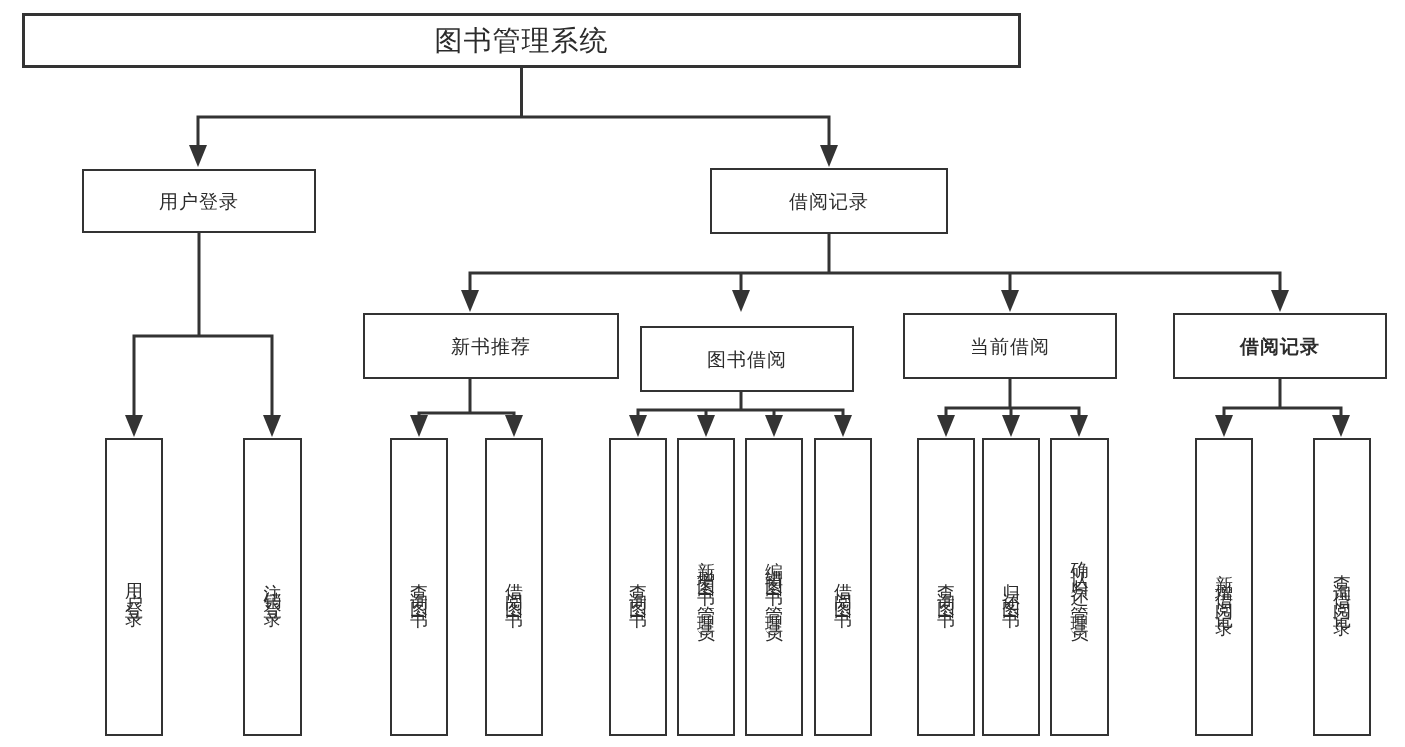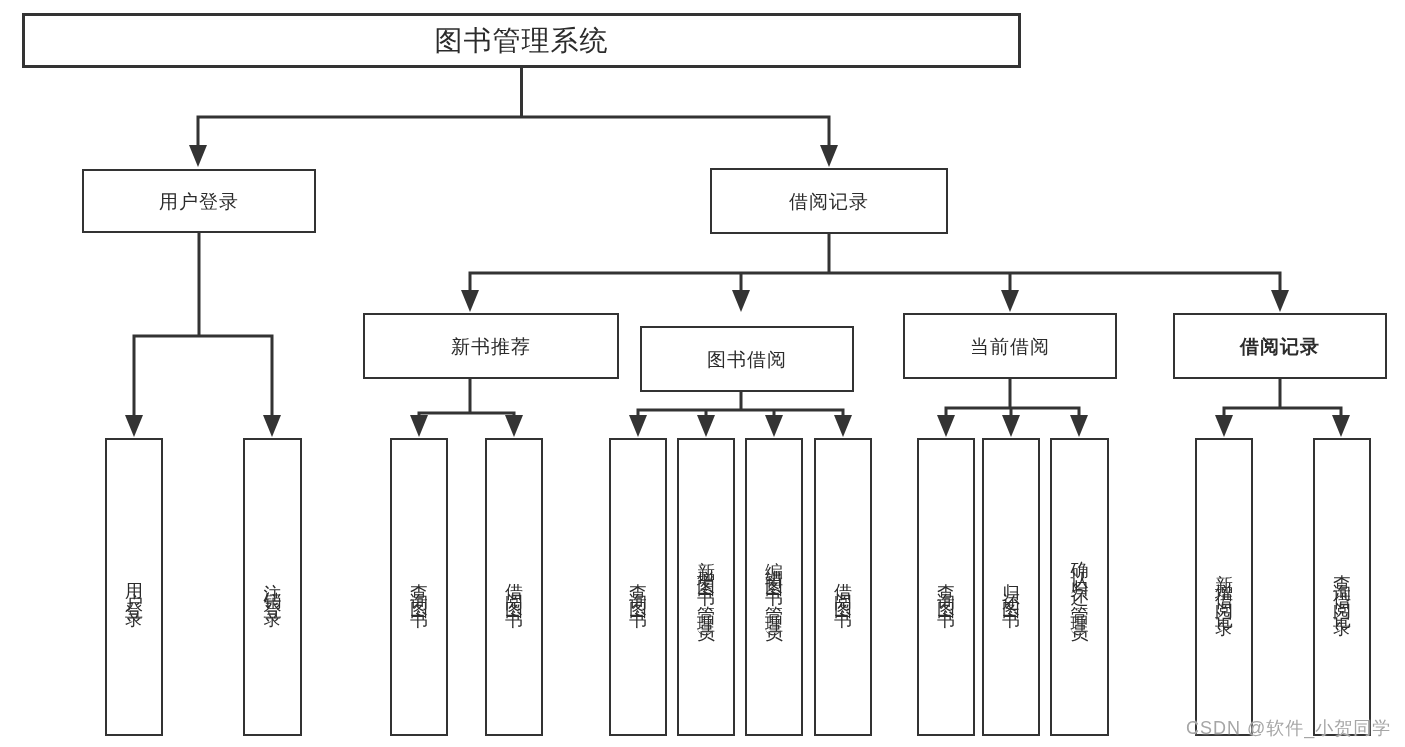--- a/index.html
+++ b/index.html
@@ -109,14 +109,13 @@
   <div class="node vnode leaf" id="n-leaf-bb-edit">编辑图书（管理员）</div>
   <div class="node vnode leaf" id="n-leaf-bb-bor">借阅图书</div>
 
   <div class="node vnode leaf" id="n-leaf-cb-q">查询图书</div>
   <div class="node vnode leaf" id="n-leaf-cb-ret">归还图书</div>
   <div class="node vnode leaf" id="n-leaf-cb-conf">确认归还（管理员）</div>
 
   <div class="node vnode leaf" id="n-leaf-br-add">新增借阅记录</div>
   <div class="node vnode leaf" id="n-leaf-br-q">查询借阅记录</div>
 
-  <div class="watermark">CSDN @软件_小贺同学</div>
 </div>
 
 </body></html>

